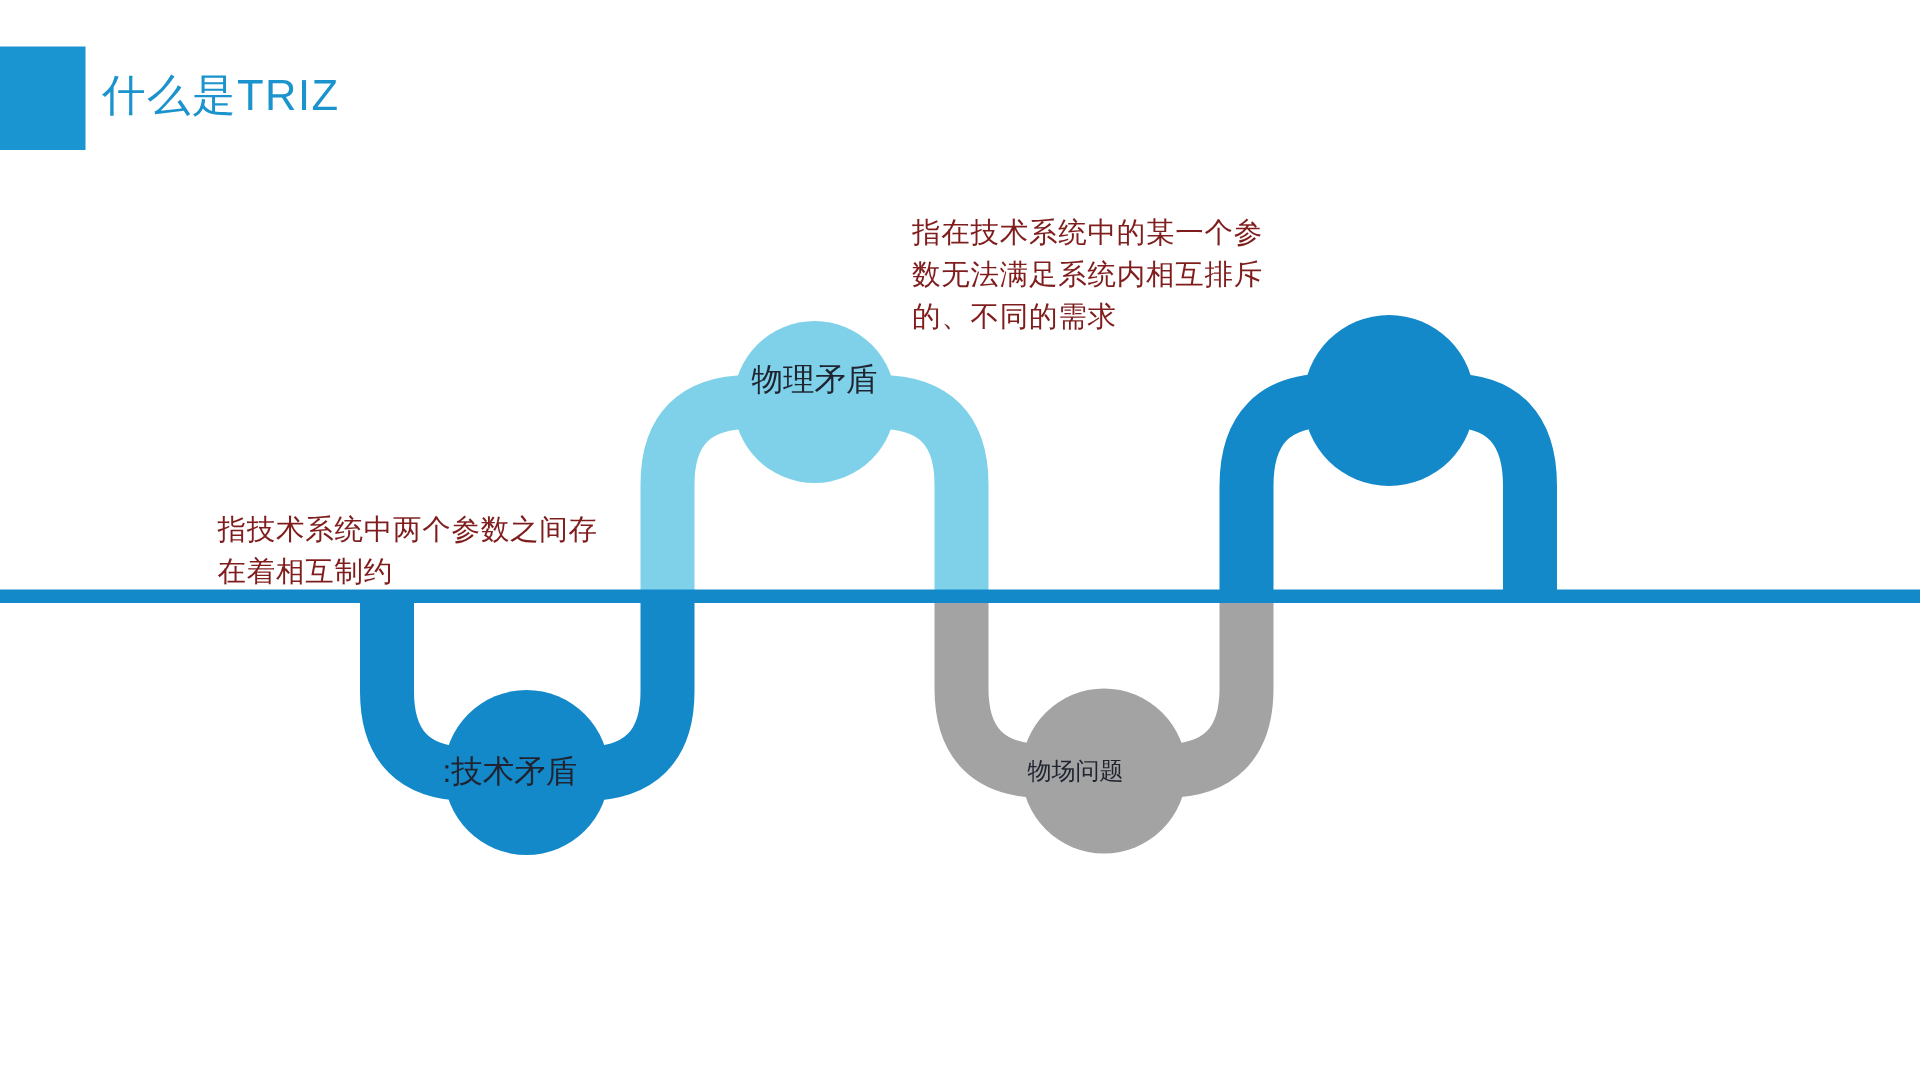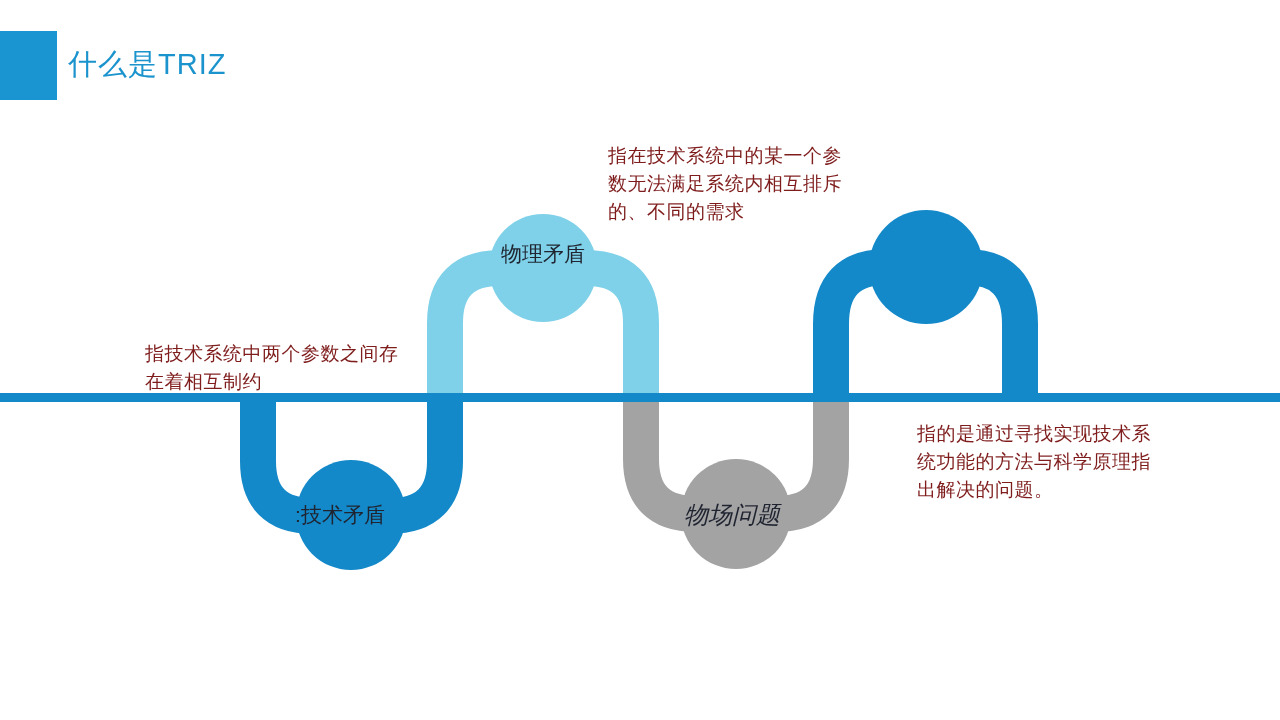--- a/index.html
+++ b/index.html
@@ -13,21 +13,21 @@
   .slide-title{
     position:absolute;left:68px;top:49px;margin:0;
     font-size:29px;line-height:31px;font-weight:400;color:#1b93cd;letter-spacing:1px;
   }
   .node-label{
     position:absolute;width:160px;text-align:center;
     font-size:21px;line-height:28px;color:#1f2430;white-space:pre-line;
   }
   .label-technical{left:260px;top:501px;}
   .label-physical{left:463px;top:240px;}
-  .label-sufield{left:652px;top:501px;font-size:24px;font-style:italic;}
+  .label-sufield{left:637px;top:501px;font-size:16px;}
   .label-knowledge{left:846px;top:253px;}
   .desc{
     position:absolute;color:#7f1d1d;font-size:19px;line-height:28px;
     white-space:pre-line;letter-spacing:0.5px;
   }
   .desc-physical{left:608px;top:142px;}
   .desc-technical{left:145px;top:317px;margin-top:23px;}
   .desc-sufield{left:493px;top:560px;}
   .desc-knowledge{left:917px;top:420px;}
 </style>
@@ -59,17 +59,14 @@
 
   <div class="node-label label-technical">:技术矛盾</div>
   <div class="node-label label-physical">物理矛盾</div>
   <div class="node-label label-sufield">物场问题</div>
 
   <div class="desc desc-physical">指在技术系统中的某一个参
 数无法满足系统内相互排斥
 的、不同的需求</div>
   <div class="desc desc-technical">指技术系统中两个参数之间存
 在着相互制约</div>
-  <div class="desc desc-knowledge">指的是通过寻找实现技术系
-统功能的方法与科学原理指
-出解决的问题。</div>
 
 </div>
 
 </body></html>

